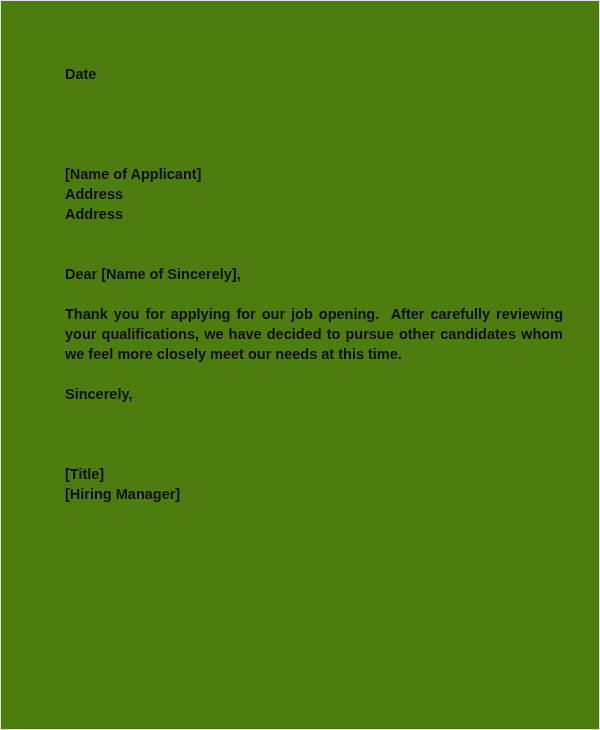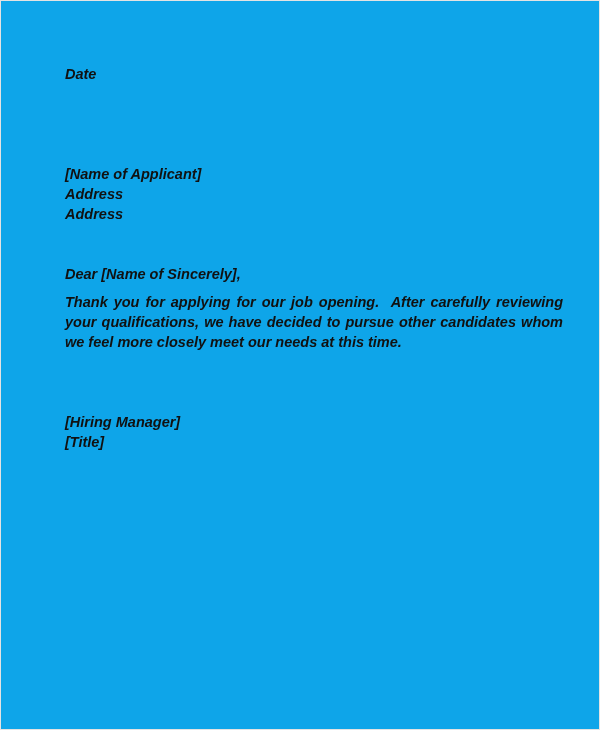--- a/index.html
+++ b/index.html
@@ -10,24 +10,23 @@
 
   body {
     font-family: "Liberation Sans", sans-serif;
   }
 
   .page {
     position: relative;
     width: 600px;
     height: 730px;
     box-sizing: border-box;
-    background: #0ea5e9;
+    background: #4d7c0f;
     border: 1px solid #e3e3e3;
     overflow: hidden;
-    font-style: italic;
   }
 
   .letter {
     position: absolute;
     left: 64px;
     top: 0;
     width: 498px;
     color: #111111;
     font-size: 14.5px;
     line-height: 20px;
@@ -52,21 +51,21 @@
   }
 
   .para {
     margin-top: 20px;
     text-align: justify;
     text-justify: inter-word;
     white-space: pre-wrap;
   }
 
   .para.first {
-    margin-top: 8px;
+    margin-top: 20px;
   }
 
   .closing {
     margin-top: 20px;
   }
 
   .signature-block {
     margin-top: 60px;
   }
 </style>
@@ -83,20 +82,21 @@
       <div class="line">Address</div>
       <div class="line">Address</div>
     </div>
 
     <div class="line salutation">Dear [Name of Sincerely],</div>
 
     <div class="para first">Thank you for applying for our job opening.  After carefully reviewing your qualifications, we have decided to pursue other candidates whom we feel more closely meet our needs at this time.</div>
 
 
 
+    <div class="line closing">Sincerely,</div>
 
     <div class="signature-block">
+      <div class="line">[Title]</div>
       <div class="line">[Hiring Manager]</div>
-      <div class="line">[Title]</div>
     </div>
 
   </div>
 </div>
 
 </body></html>

